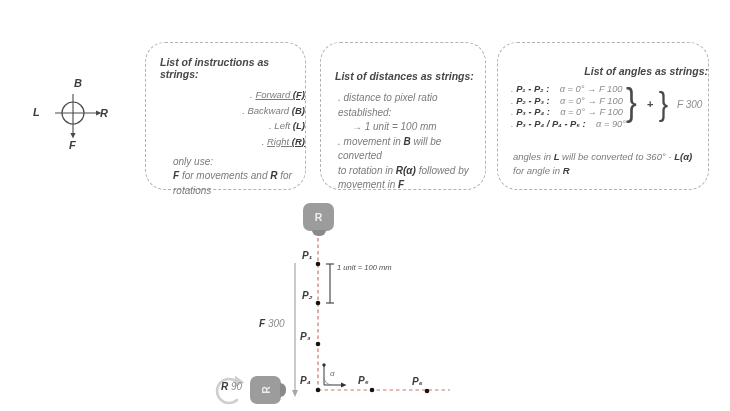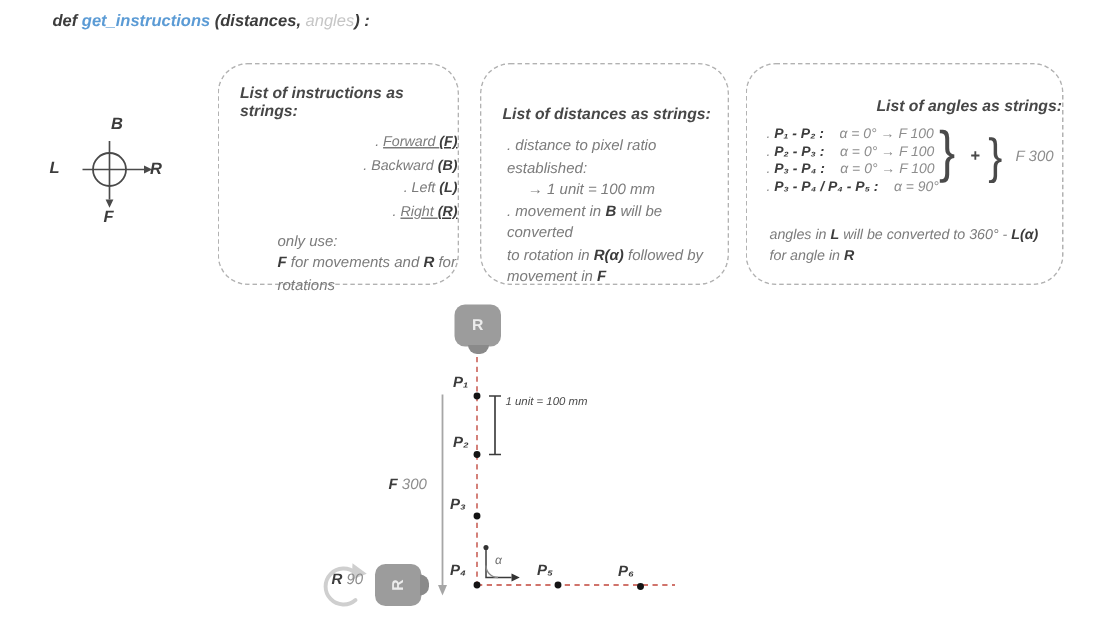--- a/index.html
+++ b/index.html
@@ -24,21 +24,21 @@
   .dashed-box{
     position:absolute;border:1.5px dashed #b2b2b2;border-radius:20px;background:#fff;
     box-sizing:border-box;height:148px;
   }
   .box-title{font-weight:700;font-size:10.5px;color:#474747;}
   .box-body{font-size:10px;line-height:1.45;color:#7b7b7b;white-space:pre-wrap;}
   #box-instructions{left:145px;top:42px;width:161px;}
   #box-instructions .box-title{margin:13px 0 0 14px;}
   #box-instructions .items{margin:9px 0 0 27px;}
   #box-instructions .item{font-size:9.5px;color:#7b7b7b;margin-bottom:4.5px;white-space:pre;text-align:right;}
-  #box-instructions .note{margin:8px 0 0 39px;}
+  #box-instructions .note{margin:8px 0 0 27px;}
   #box-distances{left:320px;top:42px;width:166px;}
   #box-distances .box-title{margin:27px 0 0 14px;}
   #box-distances .box-body{margin:9px 10px 0 17px;}
   #box-angles{left:497px;top:42px;width:212px;}
   #box-angles .box-title{margin:22px 0 0 14px;text-align:right;}
   #box-angles .rows{margin:7px 0 0 13px;}
   #box-angles .row{font-size:9.3px;line-height:11.6px;color:#8d8d8d;white-space:pre;}
   #box-angles .footer{margin:20px 0 0 15px;font-size:9.5px;line-height:1.4;color:#7b7b7b;white-space:pre-wrap;}
   .brace{position:absolute;font-style:normal;color:#4a4a4a;font-weight:400;line-height:1;}
   #brace-group-1{left:127px;top:40px;font-size:38px;transform:scaleX(.85);}
@@ -73,21 +73,20 @@
   .unit-label{left:337px;top:263px;font-size:7.6px;color:#4c4c4c;white-space:pre;}
   .f300-label{left:259px;top:318px;font-size:10px;color:#8d8d8d;white-space:pre;}
   .r90-label{left:221px;top:381px;font-size:10px;color:#8d8d8d;white-space:pre;}
   .alpha-label{left:330px;top:369px;font-size:8px;color:#6f6f6f;}
 </style>
 </head>
 <body>
 
 <div class="page">
 
-  <div class="abs header"><span class="b dk">def </span><span class="b blue">get_instructions </span><span class="b dk">(distances, </span><span class="dim">angles</span><span class="b dk">) :</span></div>
 
   <div class="abs compass">
     <svg width="96" height="86" viewBox="0 0 96 86">
       <circle cx="43" cy="38" r="11" fill="none" stroke="#4a4a4a" stroke-width="1.2"></circle>
       <line x1="25" y1="38" x2="66" y2="38" stroke="#4a4a4a" stroke-width="1.1"></line>
       <polygon points="66,35.4 71.5,38 66,40.6" fill="#4a4a4a"></polygon>
       <line x1="43" y1="19" x2="43" y2="58" stroke="#4a4a4a" stroke-width="1.1"></line>
       <polygon points="40.4,58 43,63.5 45.6,58" fill="#4a4a4a"></polygon>
     </svg>
     <span class="lbl" style="left:44px;top:2px;">B</span>

